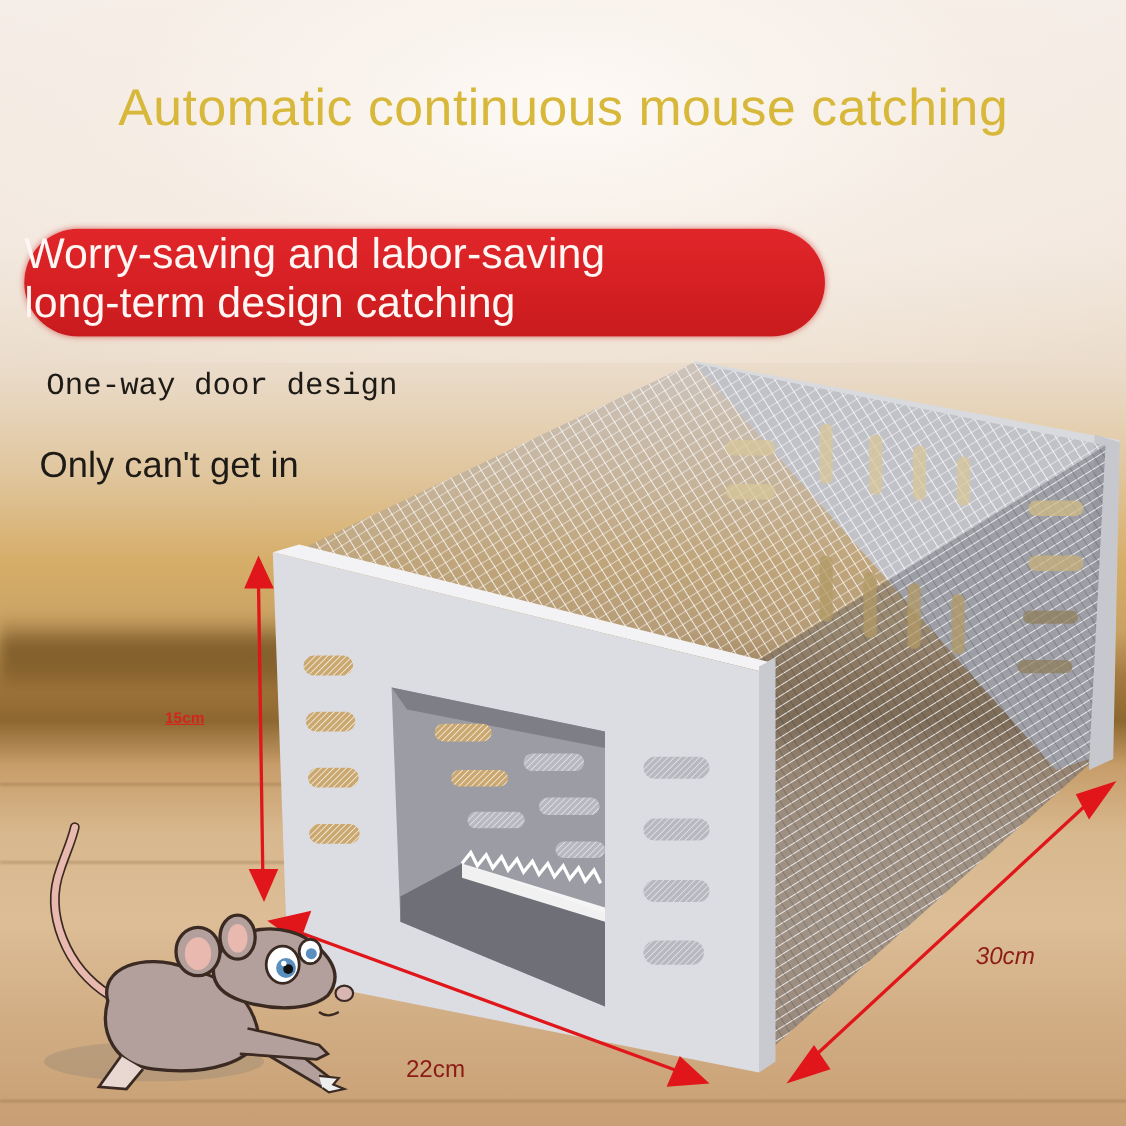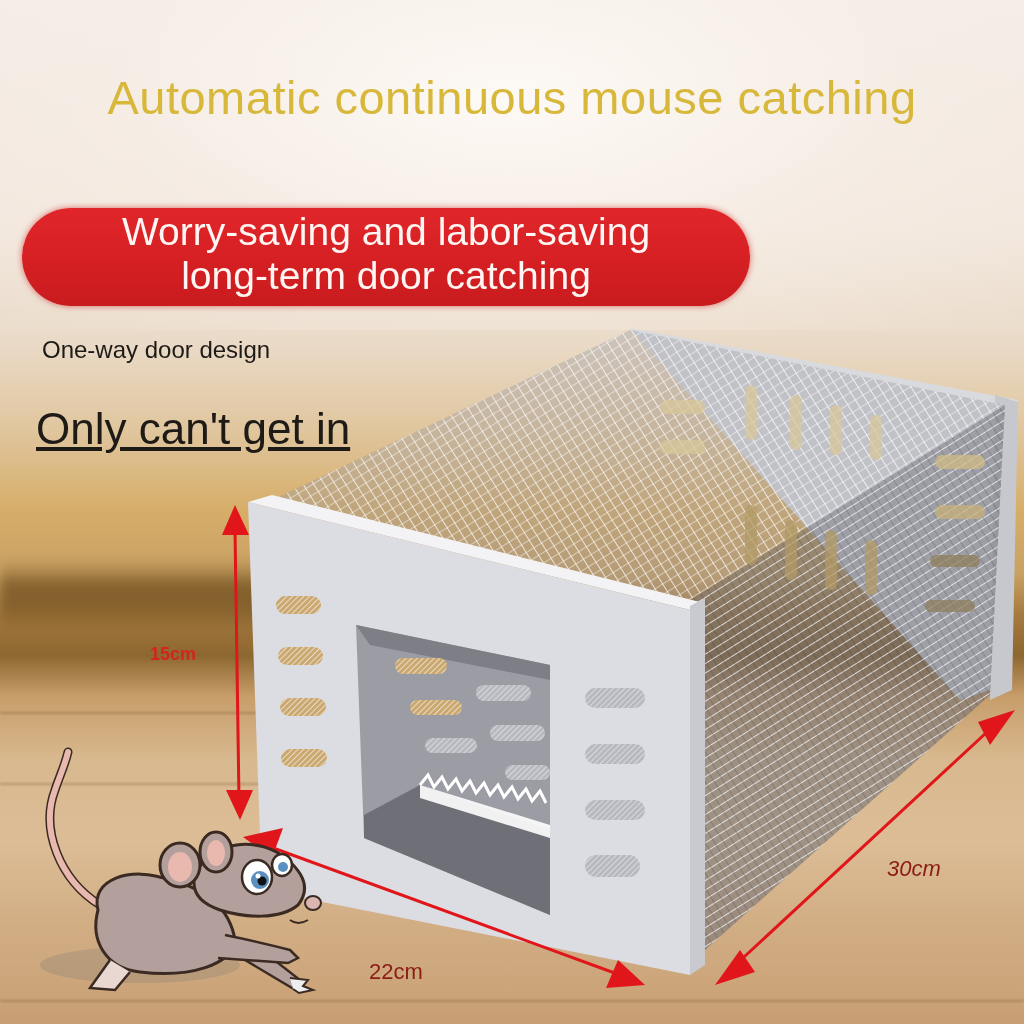--- a/index.html
+++ b/index.html
@@ -7,51 +7,51 @@
   .canvas { position: absolute; inset: 0; width: 1024px; height: 1024px; overflow: hidden;
     background: linear-gradient(180deg, #f4ece6 0%, #f1e6dc 22%, #eadbc9 33%, #e0c69e 42%, #d6ad68 50%, #c9a163 56%, #a57a3f 60%, #8d6730 64%, #c79d6a 68%, #d8b88e 74%, #dcbd96 82%, #d2ae85 90%, #c89f74 100%); }
   .top-glow { position: absolute; left: 0; top: 0; width: 1024px; height: 330px;
     background: radial-gradient(ellipse at 50% 30%, rgba(255,252,248,0.85) 0%, rgba(248,240,232,0.5) 55%, rgba(240,228,214,0) 100%); }
   .blur-shelf { position: absolute; left: 0; top: 560px; width: 300px; height: 70px; background: linear-gradient(180deg, rgba(110,78,30,0) 0%, rgba(110,78,30,0.75) 40%, rgba(110,78,30,0.6) 70%, rgba(110,78,30,0) 100%); filter: blur(6px); }
   .wood-line { position: absolute; height: 2px; background: rgba(120,85,50,0.35); filter: blur(1px); }
 
   .title { position: absolute; left: 0; top: 70px; width: 1024px; text-align: center; font-size: 47px; color: #d8b83a; letter-spacing: 0.5px; }
 
   .banner { position: absolute; left: 22px; top: 208px; width: 728px; height: 98px; background: linear-gradient(180deg, #e1262a 0%, #d41f22 60%, #c81b1e 100%); border-radius: 49px; box-shadow: 0 0 6px rgba(200,20,20,0.6); }
-  .banner-line { position: absolute; left: 0; width: 728px; text-align: center; color: #fff5f2; font-size: 39px; }
+  .banner-line { position: absolute; left: 0; width: 728px; text-align: left; color: #fff5f2; font-size: 39px; }
   .banner-line.l1 { top: 2px; }
   .banner-line.l2 { top: 46px; }
 
   .feature { position: absolute; color: #1e1a16; }
-  .feature.f1 { left: 42px; top: 336px; font-size: 24px; }
-  .feature.f2 { left: 36px; top: 404px; font-size: 44px; text-decoration: underline; }
+  .feature.f1 { left: 42px; top: 336px; font-size: 28px; font-family: Liberation Mono, monospace; }
+  .feature.f2 { left: 36px; top: 404px; font-size: 33px; }
 
   .trap { position: absolute; left: 0; top: 0; width: 1024px; height: 1024px; }
   .dim { position: absolute; color: #8c1c16; font-size: 22px; }
-  .dim.d15 { left: 150px; top: 644px; color: #e0181a; font-weight: bold; font-size: 18px; opacity: 0.85; filter: blur(0.6px); }
+  .dim.d15 { left: 150px; top: 644px; color: #e0181a; font-weight: bold; font-size: 14px; opacity: 0.85; filter: blur(0.6px); text-decoration: underline; }
   .dim.d22 { left: 369px; top: 959px; }
   .dim.d30 { left: 887px; top: 856px; font-style: italic; }
 
   .mouse { position: absolute; left: 20px; top: 740px; width: 310px; height: 280px; }
 </style>
 </head>
 <body>
 
 <div class="canvas">
   <div class="top-glow"></div>
   <div class="blur-shelf"></div>
   <div class="wood-line" style="left:0;top:712px;width:300px;"></div>
   <div class="wood-line" style="left:0;top:783px;width:280px;"></div>
   <div class="wood-line" style="left:0;top:1000px;width:1024px;"></div>
 
   <div class="title">Automatic continuous mouse catching</div>
 
   <div class="banner">
     <div class="banner-line l1">Worry-saving and labor-saving</div>
-    <div class="banner-line l2">long-term door catching</div>
+    <div class="banner-line l2">long-term design catching</div>
   </div>
 
   <div class="feature f1">One-way door design</div>
   <div class="feature f2">Only can't get in</div>
 
   <svg class="trap" viewBox="0 0 1024 1024">
     <defs>
       <pattern id="mesh" width="9" height="9" patternUnits="userSpaceOnUse" patternTransform="rotate(-32)">
         <rect width="9" height="9" fill="rgba(150,150,158,0.35)"></rect>
         <line x1="0" y1="0" x2="0" y2="9" stroke="#ffffff" stroke-width="1.6" opacity="0.9"></line>

